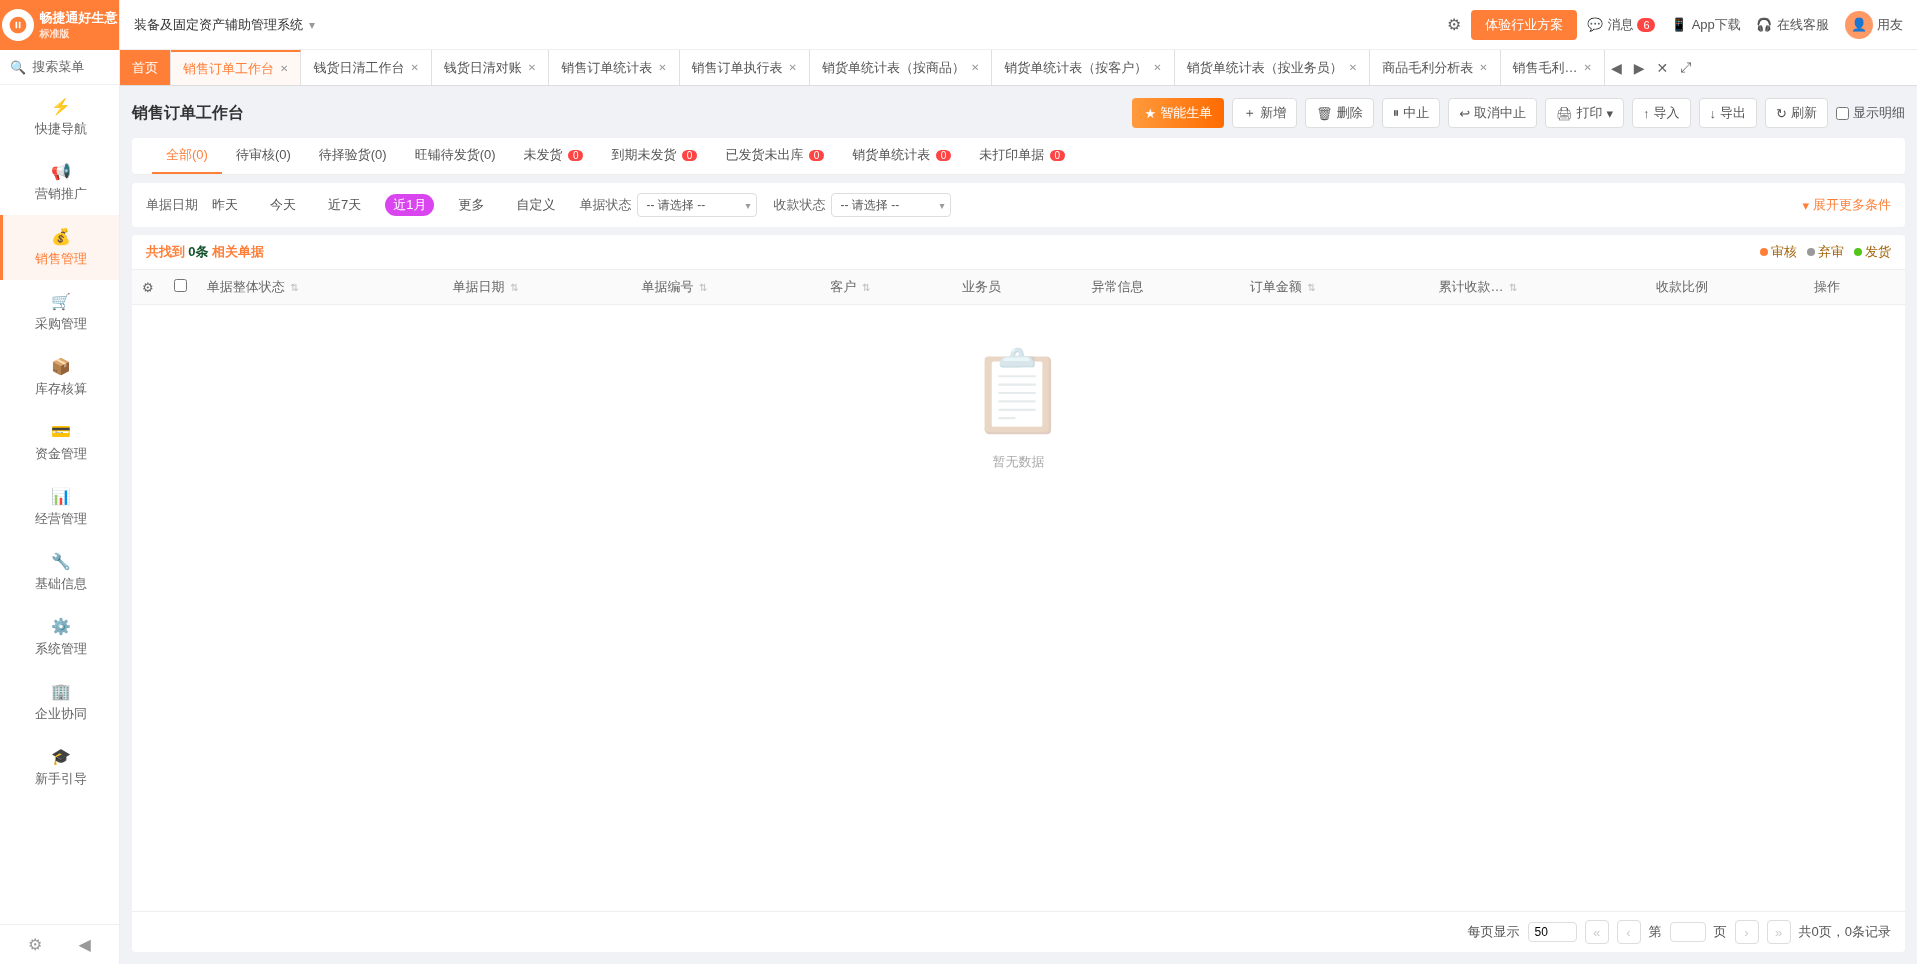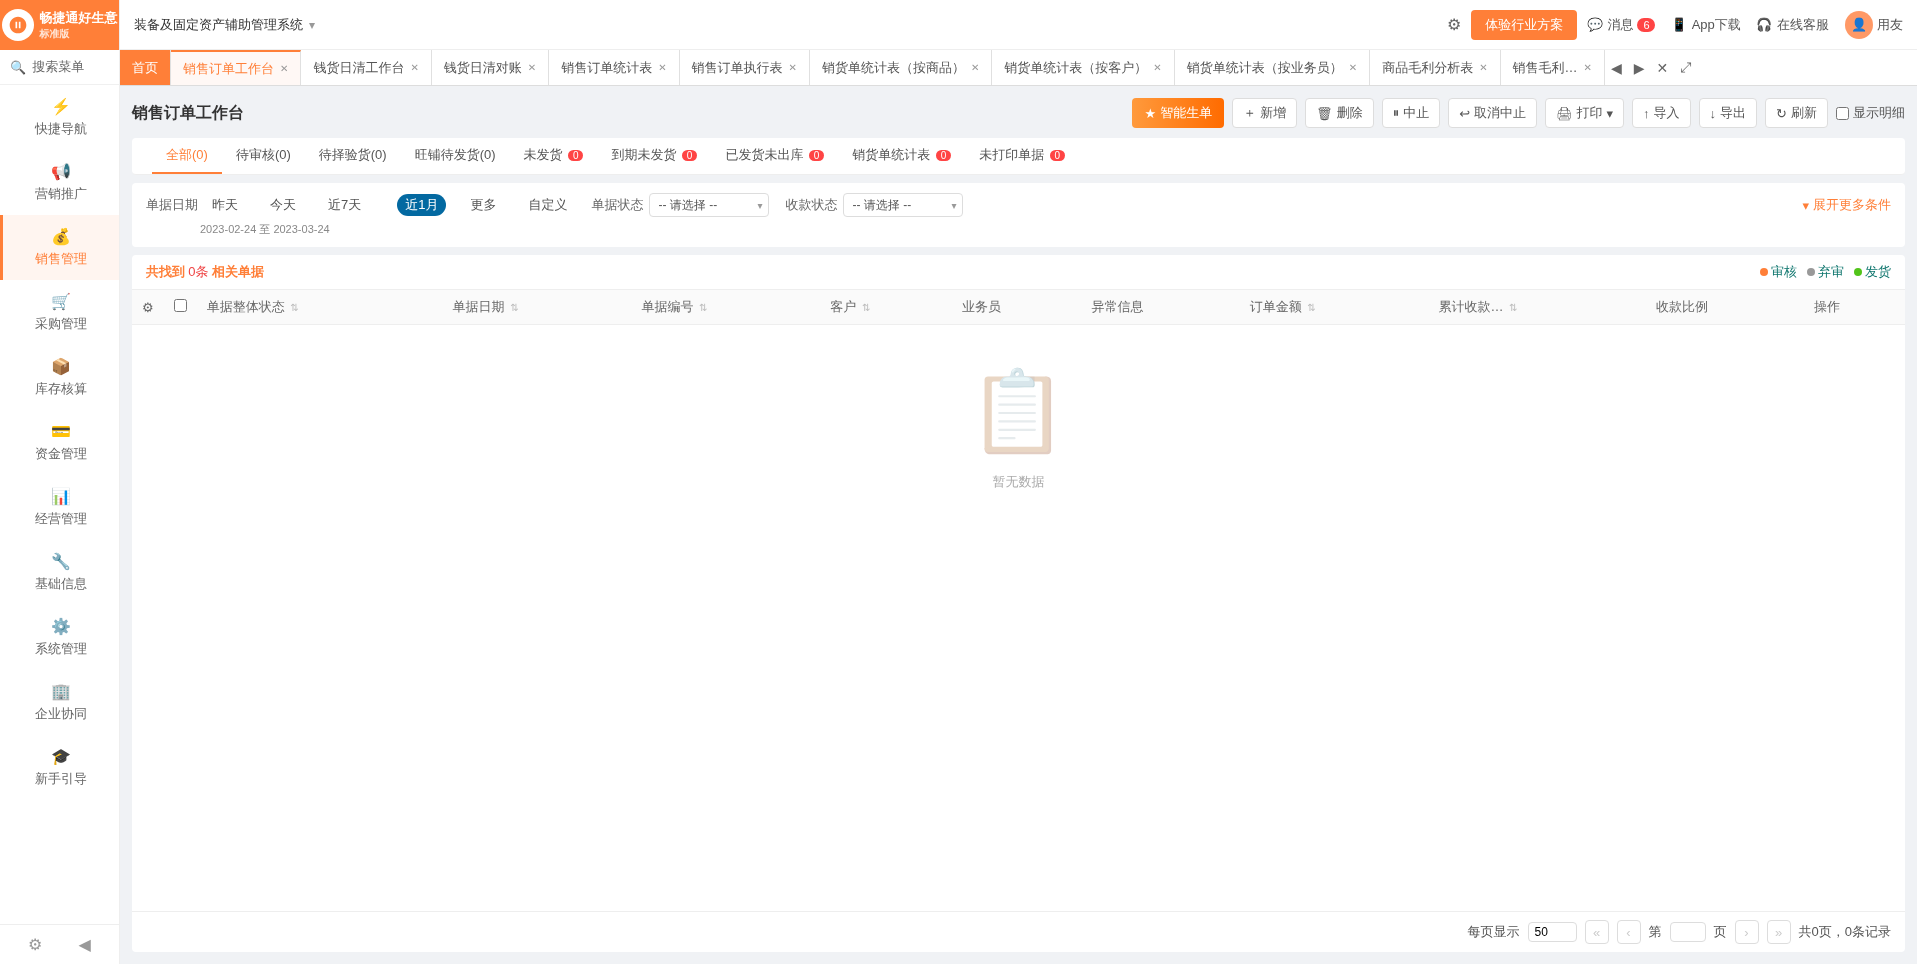--- a/index.html
+++ b/index.html
@@ -48,40 +48,40 @@
     .page-toolbar { display: flex; align-items: center; gap: 8px; }
     .toolbar-btn { display: flex; align-items: center; gap: 4px; padding: 5px 10px; border: 1px solid #ddd; border-radius: 4px; background: #fff; cursor: pointer; font-size: 12px; color: #555; }
 
     
     .filter-area { background: #fff; border-radius: 4px; padding: 10px 14px; margin-bottom: 8px; }
     .filter-row { display: flex; align-items: center; gap: 16px; flex-wrap: wrap; }
     .filter-item { display: flex; align-items: center; gap: 6px; font-size: 12px; color: #555; }
     .filter-label { white-space: nowrap; color: #666; }
     .filter-date-group { display: flex; align-items: flex-end; gap: 16px; font-size: 12px; }
     .filter-date-btn { padding: 2px 8px; border-radius: 3px; cursor: pointer; color: #555; }
-    .filter-date-btn.active { background: #0369a1; color: #fff; border-radius: 12px; padding: 2px 8px; margin-left: 12px; }
+    .filter-date-btn.active { background: #d946ef; color: #fff; border-radius: 12px; padding: 2px 8px; }
     .filter-date-range { color: #888; font-size: 11px; margin-top: 2px; }
     .filter-select { border: 1px solid #ddd; border-radius: 4px; padding: 4px 24px 4px 8px; background: #fff; cursor: pointer; font-size: 12px; color: #555; appearance: none; min-width: 120px; }
     .filter-select-wrap { position: relative; display: inline-flex; align-items: center; }
     .filter-select-wrap::after { content: '▾'; position: absolute; right: 7px; font-size: 10px; color: #999; pointer-events: none; }
     .filter-expand { display: flex; align-items: center; gap: 4px; color: #ff7f38; cursor: pointer; font-size: 12px; margin-left: auto; }
 
     
     .subtabs { display: flex; gap: 0; margin-bottom: 8px; background: #fff; border-radius: 4px; padding: 0 20px; border-bottom: 1px solid #eee; }
     .subtab { padding: 8px 14px; cursor: pointer; font-size: 12px; color: #555; border-bottom: 2px solid transparent; white-space: nowrap; }
     .subtab.active { color: #ff7f38; border-bottom: 2px solid #ff7f38; }
     .subtab-badge { display: inline-block; background: #ff4444; color: #fff; border-radius: 10px; padding: 0 5px; font-size: 10px; margin-left: 2px; }
 
     
     .table-area { flex: 1; background: #fff; border-radius: 4px; display: flex; flex-direction: column; overflow: hidden; }
     .table-toolbar { display: flex; align-items: center; justify-content: space-between; padding: 8px 14px; border-bottom: 1px solid #eee; }
     .table-count { font-size: 12px; color: #666; }
     .table-count span { color: #ff7f38; font-weight: bold; }
     .table-actions { display: flex; gap: 10px; }
-    .table-action-btn { display: flex; align-items: center; gap: 3px; font-size: 12px; color: #0f766e; cursor: pointer; }
+    .table-action-btn { display: flex; align-items: center; gap: 3px; font-size: 12px; color: #a16207; cursor: pointer; }
     .table-action-dot { width: 8px; height: 8px; border-radius: 50%; }
     .dot-orange { background: #ff7f38; }
     .dot-gray { background: #999; }
     .dot-green { background: #52c41a; }
     .table-wrap { flex: 1; overflow: auto; }
     table { width: 100%; border-collapse: collapse; font-size: 12px; }
     thead th { background: #fafafa; padding: 8px 10px; text-align: left; color: #666; border-bottom: 1px solid #eee; white-space: nowrap; font-weight: normal; }
     thead th .sort-icon { color: #bbb; font-size: 10px; margin-left: 2px; }
     .checkbox-th { width: 30px; }
     .col-settings { width: 30px; }
@@ -373,32 +373,27 @@
             <select class="filter-select">
               <option value="">-- 请选择 --</option>
             </select>
           </div>
         </div>
         <div class="filter-expand">
           <span>▾</span>
           <span>展开更多条件</span>
         </div>
       </div>
-      <div class="filter-row" style="margin-top:4px;">
-        <div style="margin-left: 54px;">
-          <span class="filter-date-range">2023-02-24 至 2023-03-24</span>
-        </div>
-      </div>
     </div>
 
     <div class="table-area">
       <div class="table-toolbar">
         <div class="table-count">
           <span>共找到</span>
-          <span style="color:#ef4444;font-weight:normal;">0条</span>
+          <span style="color:#14532d;font-weight:bold;">0条</span>
           <span>相关单据</span>
         </div>
         <div class="table-actions">
           <div class="table-action-btn">
             <div class="table-action-dot dot-orange"></div>
             <span>审核</span>
           </div>
           <div class="table-action-btn">
             <div class="table-action-dot dot-gray"></div>
             <span>弃审</span>

